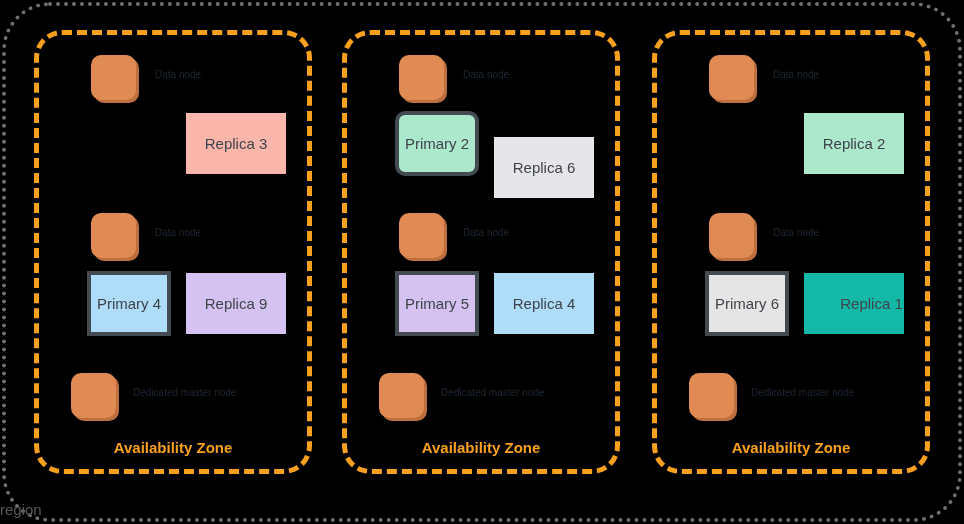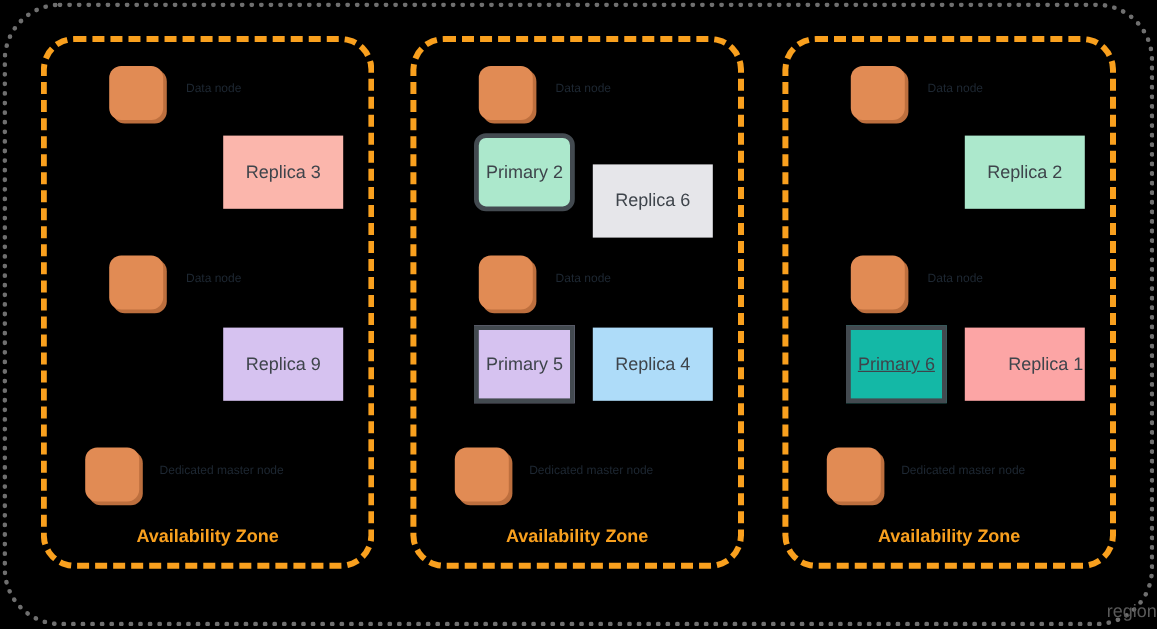--- a/index.html
+++ b/index.html
@@ -1,21 +1,21 @@
 <!DOCTYPE html>
 <html><head>
 <meta charset="utf-8">
 <style>
   html,body{margin:0;padding:0;background:#000;}
   body{width:964px;height:524px;position:relative;overflow:hidden;
        font-family:"Liberation Sans", sans-serif;}
   
   .region{position:absolute;left:2px;top:2px;width:952px;height:512px;
           border:4px dotted #6F6F6F;border-radius:48px;}
-  .region-label{position:absolute;left:0;right:0;bottom:6px;text-align:right;
+  .region-label{position:absolute;left:0;right:0;bottom:6px;text-align:left;
           color:#595959;font-size:15px;}
   
   .az{position:absolute;top:30px;width:278px;height:444px;
       border:5px dashed #F9A01E;border-radius:28px;box-sizing:border-box;}
   .az1{left:34px}.az2{left:342px}.az3{left:652px}
   .azlabel{position:absolute;top:404px;left:0;width:268px;text-align:center;
       color:#F9A01E;font-size:15px;font-weight:bold;}
   
   .inst{position:absolute;width:45px;height:45px;background:#E18B54;
       border-radius:10px;box-shadow:3px 3px 0 #BD6F3E;}
@@ -42,20 +42,21 @@
 
 <div class="region"></div>
 <div class="region-label">region</div>
 
 <div class="az az1">
   <div class="inst i1"></div>
   <div class="nlabel l1">Data node</div>
   <div class="shard rep1" style="background: rgb(251, 182, 172);">Replica 3</div>
   <div class="inst i2"></div>
   <div class="nlabel l2">Data node</div>
+  <div class="shard primary p2" style="background: rgb(174, 220, 249);">Primary 4</div>
   <div class="shard rep2" style="background: rgb(214, 194, 240);">Replica 9</div>
   <div class="inst i3"></div>
   <div class="nlabel l3">Dedicated master node</div>
   <div class="azlabel">Availability Zone</div>
 </div>
 
 <div class="az az2">
   <div class="inst i1"></div>
   <div class="nlabel l1">Data node</div>
   <div class="shard primary p1" style="background: rgb(172, 232, 204); border-radius: 10px;">Primary 2</div>
@@ -68,18 +69,18 @@
   <div class="nlabel l3">Dedicated master node</div>
   <div class="azlabel">Availability Zone</div>
 </div>
 
 <div class="az az3">
   <div class="inst i1"></div>
   <div class="nlabel l1">Data node</div>
   <div class="shard rep1" style="background: rgb(172, 232, 204);">Replica 2</div>
   <div class="inst i2"></div>
   <div class="nlabel l2">Data node</div>
-  <div class="shard primary p2" style="background: #14b8a6; text-decoration: underline;">Primary 6</div>
-  <div class="shard rep2" style="background: #fca5a5; padding-left: 35px;">Replica 1</div>
+  <div class="shard primary p2" style="background: #e5e5e5;">Primary 6</div>
+  <div class="shard rep2" style="background: #14b8a6; padding-left: 35px;">Replica 1</div>
   <div class="inst i3"></div>
   <div class="nlabel l3">Dedicated master node</div>
   <div class="azlabel">Availability Zone</div>
 </div>
 
 </body></html>

